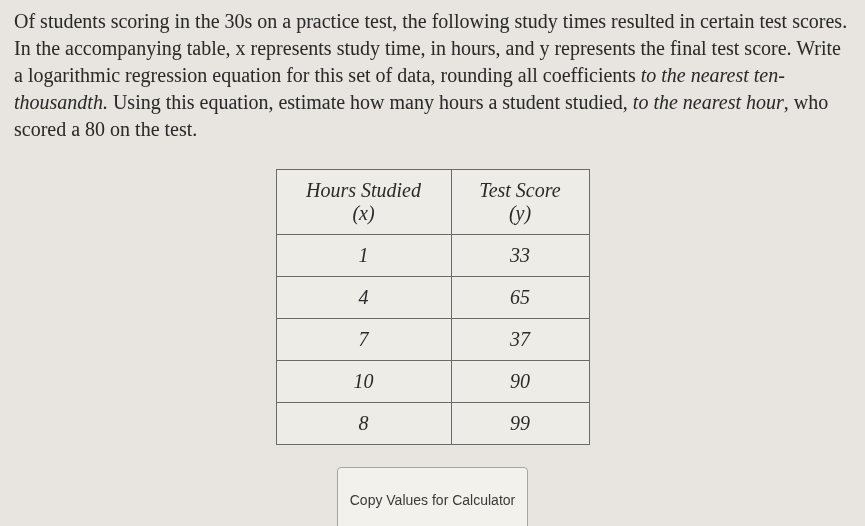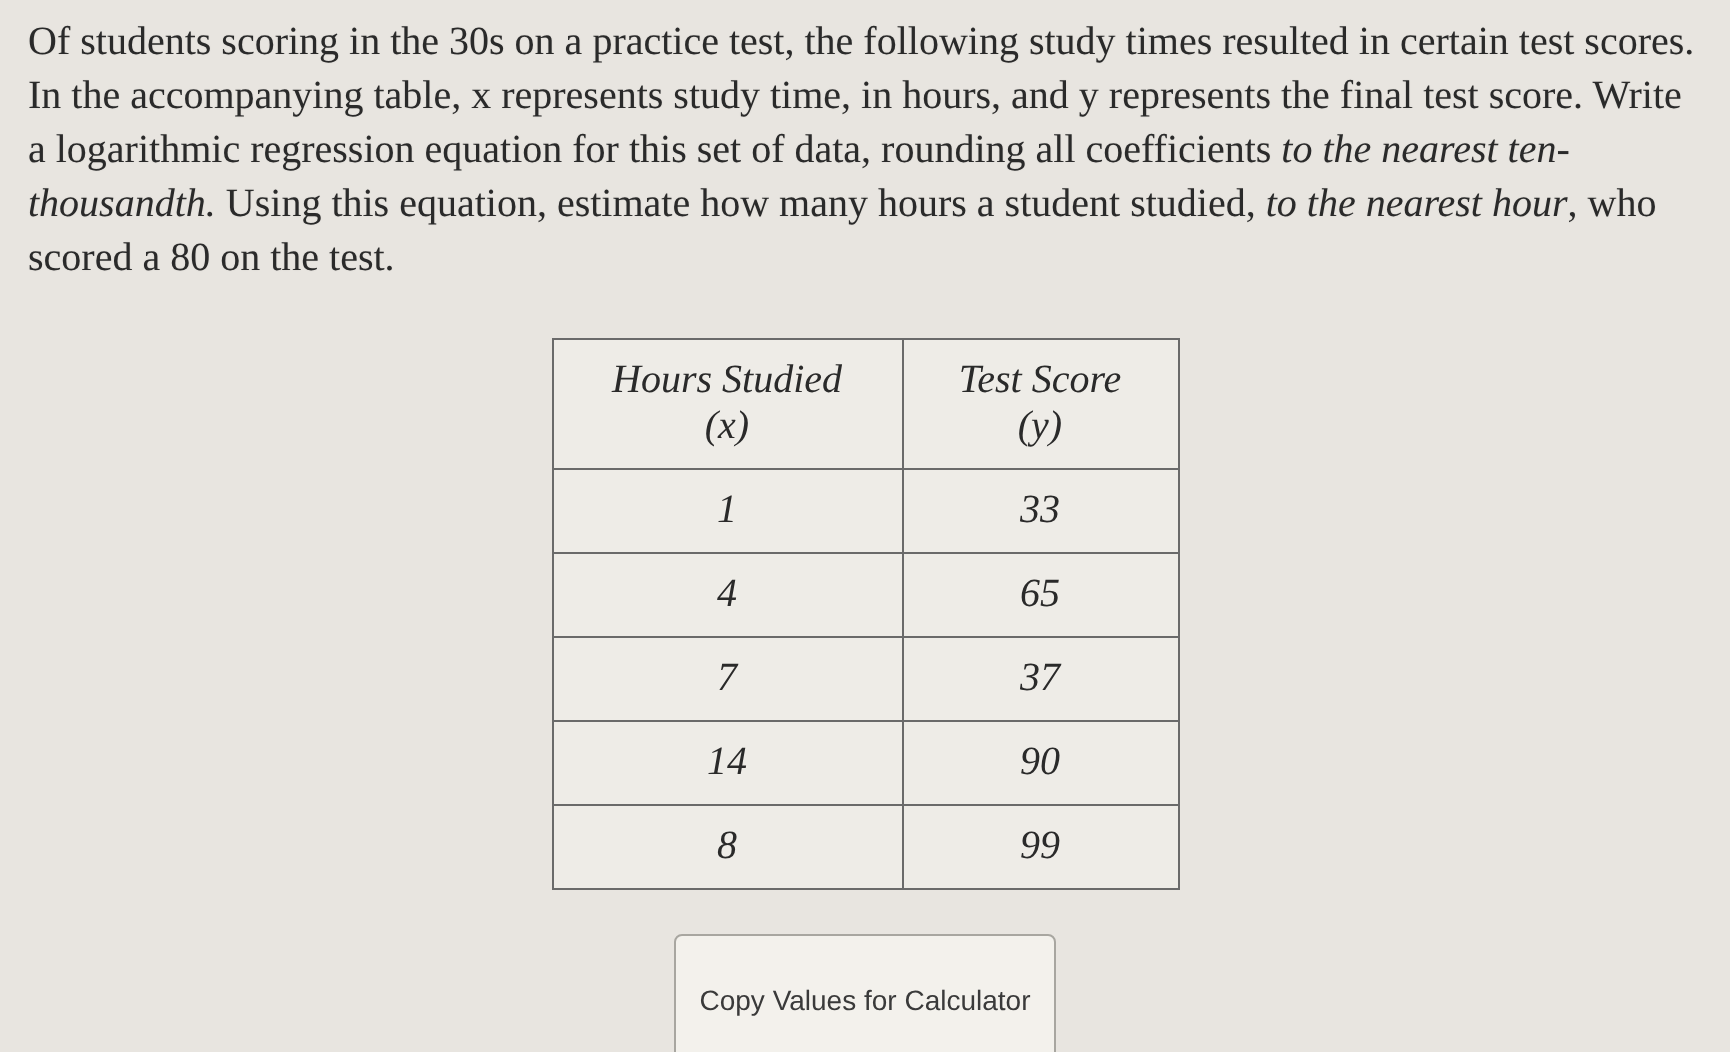--- a/index.html
+++ b/index.html
@@ -78,21 +78,21 @@
       </tr>
       <tr>
         <td>4</td>
         <td>65</td>
       </tr>
       <tr>
         <td>7</td>
         <td>37</td>
       </tr>
       <tr>
-        <td>14</td>
+        <td>10</td>
         <td>90</td>
       </tr>
       <tr>
         <td>8</td>
         <td>99</td>
       </tr>
     </tbody>
   </table>
 </div>
 

